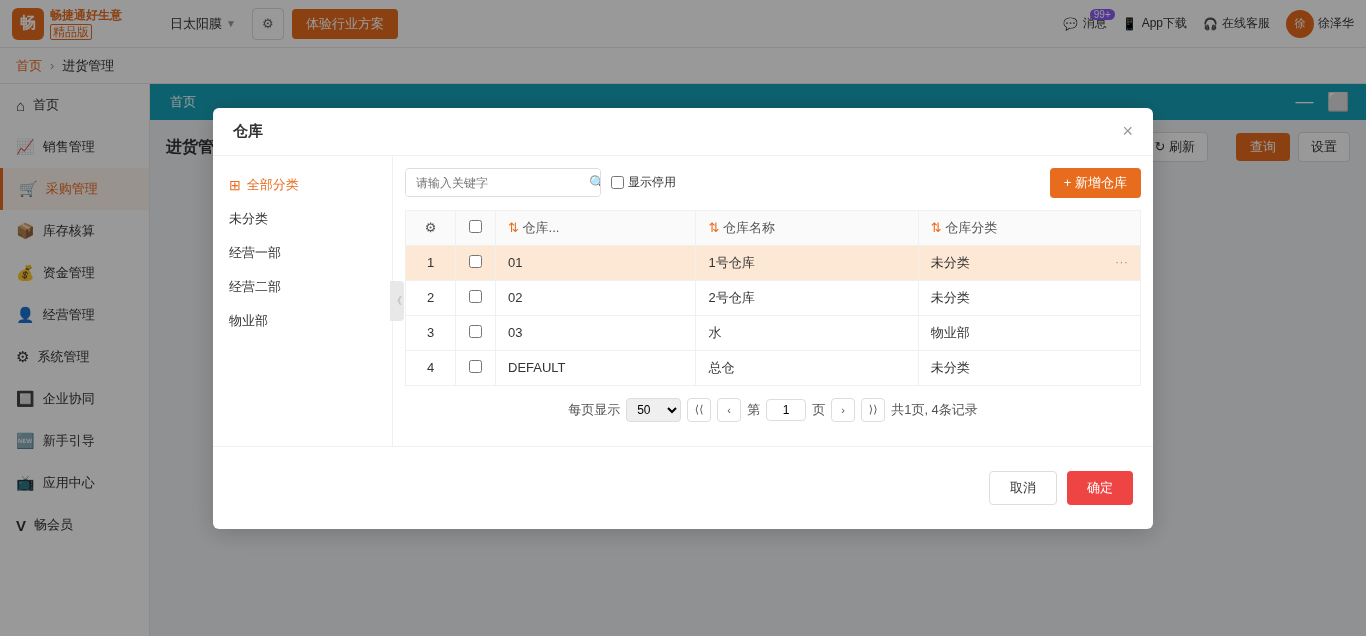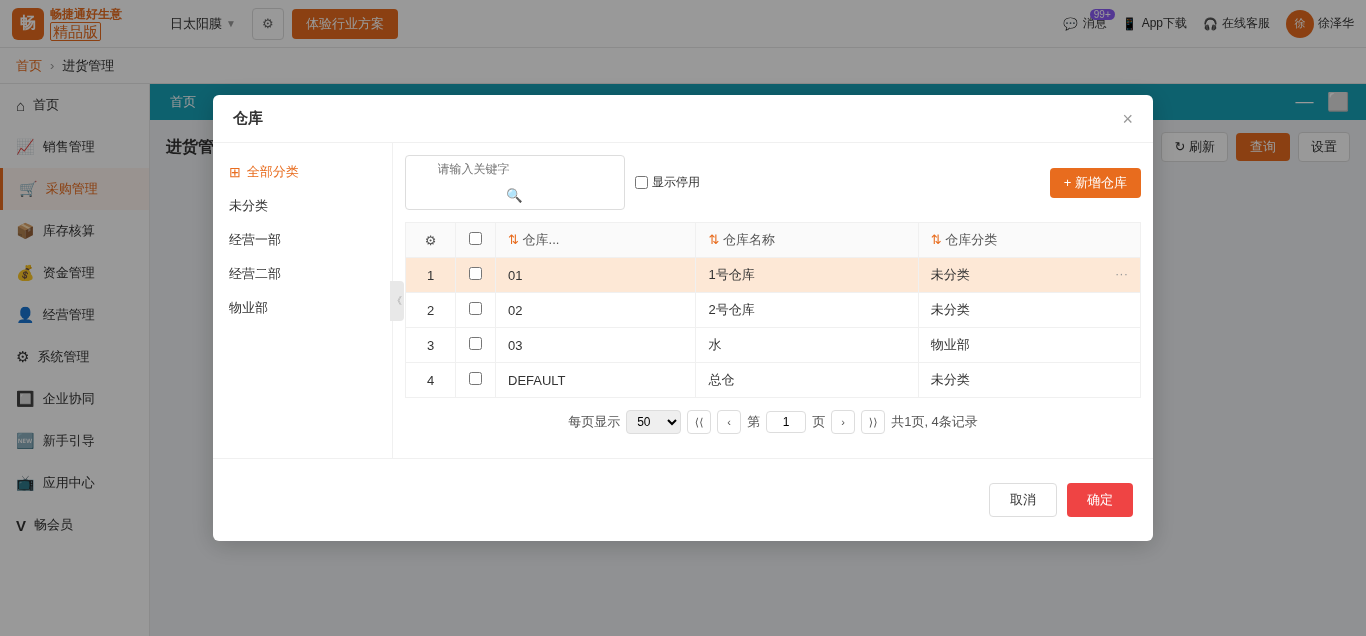--- a/index.html
+++ b/index.html
@@ -176,22 +176,21 @@
       padding: 12px;
     }
     .table-toolbar {
       display: flex; align-items: center; gap: 10px;
       margin-bottom: 12px;
     }
     .search-box {
       display: flex; align-items: center;
       border: 1px solid #ddd; border-radius: 4px;
       overflow: hidden;
-      width: 220px;
-      flex-direction: column;
+      width: 196px;
     }
     .search-input {
       border: none; outline: none; padding: 6px 10px;
       font-size: 12px; flex: 1; background: #fff;
     }
     .search-btn {
       padding: 6px 8px; background: #fff; border: none; cursor: pointer; color: #999;
     }
     .checkbox-label {
       display: flex; align-items: center; gap: 4px;
@@ -279,32 +278,32 @@
     .orange-select {
       border: 1px solid #e86c1e; color: #e86c1e;
       border-radius: 4px; padding: 4px 8px; font-size: 13px; cursor: pointer;
     }
     .tool-btn {
       border: 1px solid #ddd; background: #fff; border-radius: 4px;
       padding: 5px 12px; font-size: 13px; cursor: pointer; color: #333;
     }
     .tool-btn-orange {
       background: #e86c1e; color: #fff; border: none; border-radius: 4px;
-      padding: 5px 14px; font-size: 13px; cursor: pointer;
+      padding: 5px 14px; font-size: 13px; cursor: pointer; margin-left: 20px;
     }
   </style>
 </head>
 <body>
 
 <div class="top-header">
   <div class="logo-area">
     <div class="logo-icon">畅</div>
     <div>
       <div style="font-size:12px;color:#e86c1e;font-weight:bold;">畅捷通好生意</div>
-      <div><span style="font-size:15px;color:#e86c1e;border:1px solid #e86c1e;border-radius:2px;padding:0 2px;">精品版</span></div>
+      <div><span style="font-size:12px;color:#e86c1e;border:1px solid #e86c1e;border-radius:2px;padding:0 2px;">精品版</span></div>
     </div>
   </div>
   <div class="header-center">
     <div class="company-selector">
       <span>日太阳膜</span>
       <span class="chevron-down">▼</span>
     </div>
     <div class="settings-icon-btn">⚙</div>
     <button class="try-btn">体验行业方案</button>
   </div>

